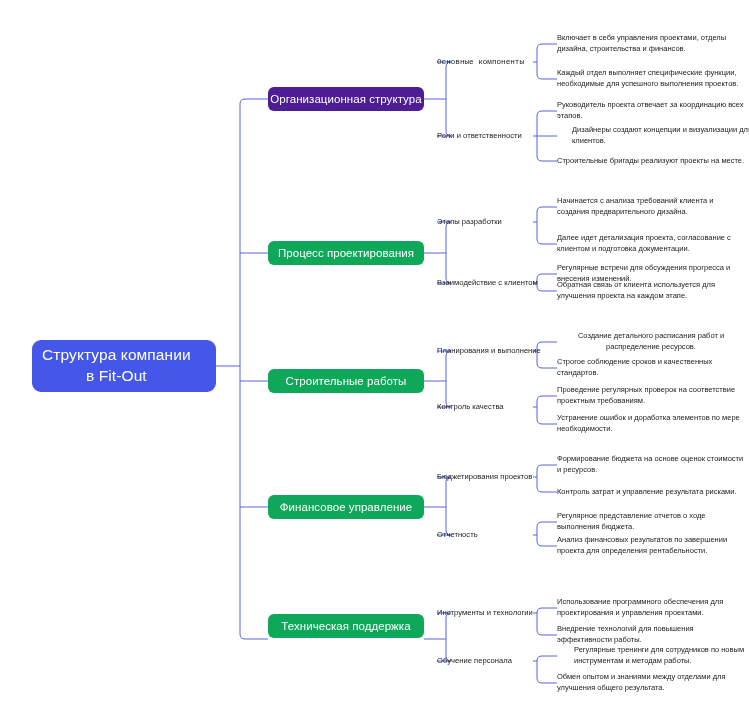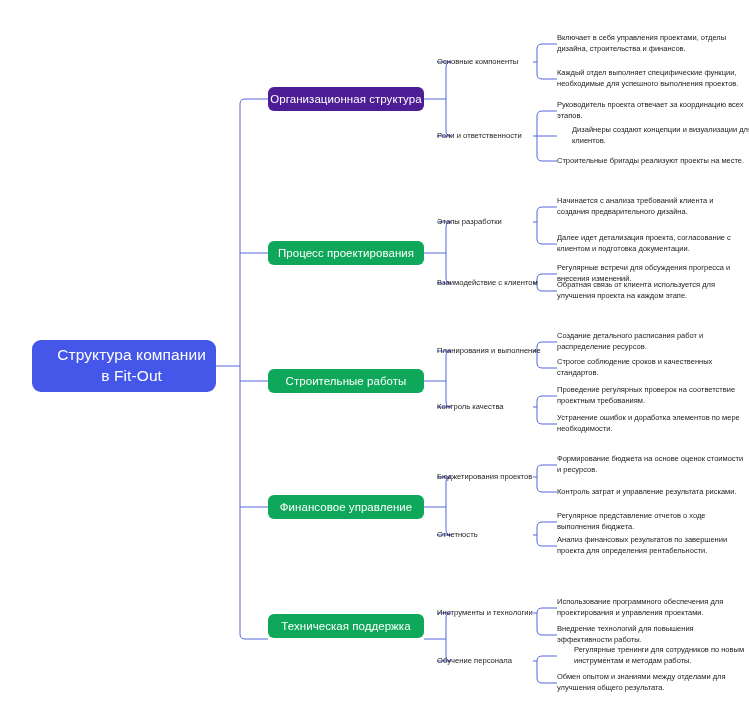--- a/index.html
+++ b/index.html
@@ -34,21 +34,21 @@
   
   .root-node {
     background: #4457e8;
     color: #ffffff;
     border-radius: 9px;
     font-size: 15.5px;
     line-height: 1.35;
     text-align: center;
     display: flex;
     align-items: center;
-    justify-content: flex-end;
+    justify-content: flex-start;
     letter-spacing: 0.1px;
     padding: 4px 10px;
   }
   
   .branch-node {
     background: #0fa85a;
     color: #ffffff;
     border-radius: 6px;
     font-size: 11.5px;
     display: flex;
@@ -186,21 +186,21 @@
       <path d="M 542 656 L 557 656" fill="none" stroke="#5566dd" stroke-width="1"></path>
       <path d="M 542 683 L 557 683" fill="none" stroke="#5566dd" stroke-width="1"></path>
     </svg>
   <div id="nodes-layer">
       <div class="node root-node" style="left: 32px; top: 340px; width: 184px; height: 52px; background: rgb(68, 87, 232);">
         <div><span>Структура компании</span><br><span>в Fit-Out</span></div>
       </div>
       <div class="node branch-node" style="left: 268px; top: 87px; width: 156px; height: 24px; background: #4c1d95;">
         <span>Организационная структура</span>
       </div>
-      <div class="node sub-node" style="left: 437px; top: 55px; height: 14px; color: rgb(27, 27, 27);">
+      <div class="node sub-node" style="left: 437px; top: 55px; height: 14px; color: rgb(27, 27, 27); font-family: Liberation Mono, monospace;">
         <span>Основные компоненты</span>
       </div>
       <div class="node leaf-node" style="left: 557px; width: 188px; top: 33px; height: 22px; color: rgb(27, 27, 27);">
         <span>Включает в себя управления проектами, отделы дизайна, строительства и финансов.</span>
       </div>
       <div class="node leaf-node" style="left: 557px; width: 188px; top: 62.5px; height: 33px; color: rgb(27, 27, 27);">
         <span>Каждый отдел выполняет специфические функции, необходимые для успешного выполнения проектов.</span>
       </div>
       <div class="node sub-node" style="left: 437px; top: 129px; height: 14px; color: rgb(27, 27, 27);">
         <span>Роли и ответственности</span>
@@ -234,21 +234,21 @@
       </div>
       <div class="node leaf-node" style="left: 557px; width: 188px; top: 280px; height: 22px; color: rgb(27, 27, 27);">
         <span>Обратная связь от клиента используется для улучшения проекта на каждом этапе.</span>
       </div>
       <div class="node branch-node" style="left: 268px; top: 369px; width: 156px; height: 24px; background: rgb(15, 168, 90);">
         <span>Строительные работы</span>
       </div>
       <div class="node sub-node" style="left: 437px; top: 344px; height: 14px; color: rgb(27, 27, 27);">
         <span>Планирования и выполнение</span>
       </div>
-      <div class="node leaf-node" style="left: 557px; width: 188px; top: 331px; height: 22px; color: rgb(27, 27, 27);">
+      <div class="node leaf-node" style="left: 557px; width: 188px; top: 331px; height: 22px; color: rgb(27, 27, 27); text-align: center;">
         <span>Создание детального расписания работ и распределение ресурсов.</span>
       </div>
       <div class="node leaf-node" style="left: 557px; width: 188px; top: 357px; height: 22px; color: rgb(27, 27, 27);">
         <span>Строгое соблюдение сроков и качественных стандартов.</span>
       </div>
       <div class="node sub-node" style="left: 437px; top: 400px; height: 14px; color: rgb(27, 27, 27);">
         <span>Контроль качества</span>
       </div>
       <div class="node leaf-node" style="left: 557px; width: 188px; top: 385px; height: 22px; color: rgb(27, 27, 27);">
         <span>Проведение регулярных проверок на соответствие проектным требованиям.</span>

